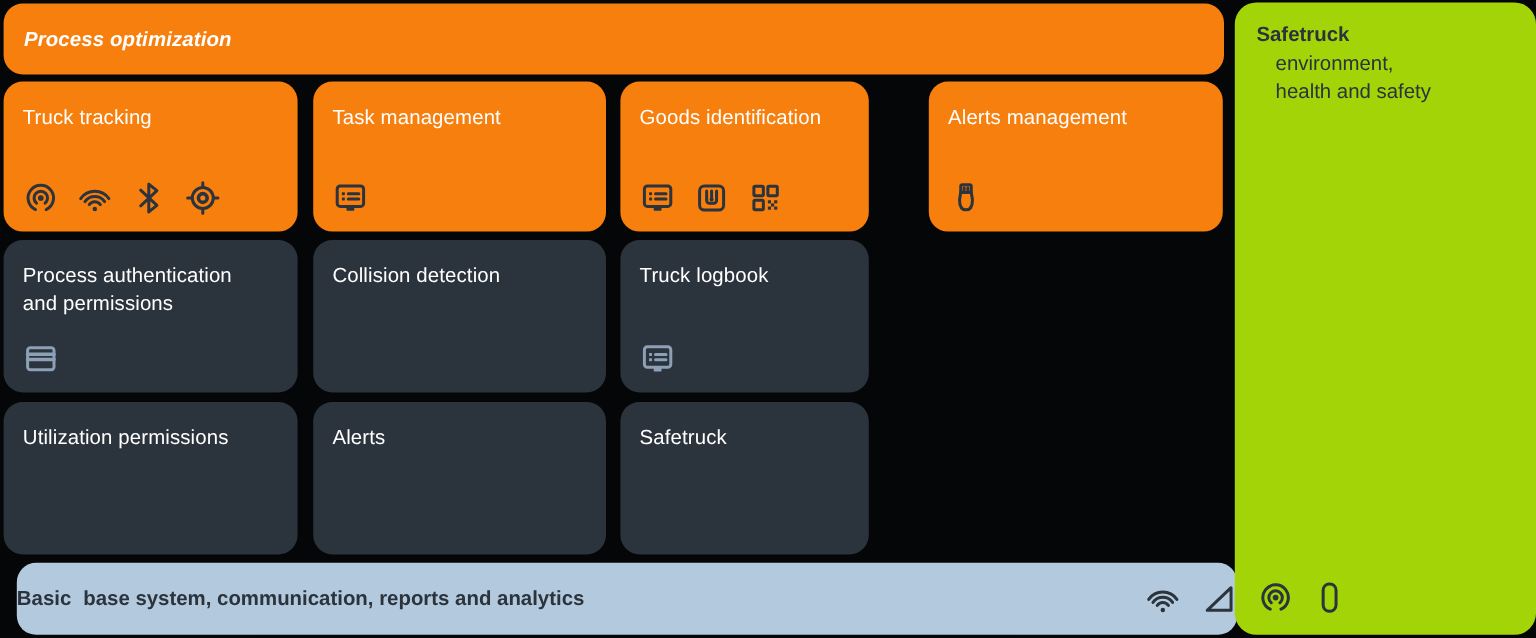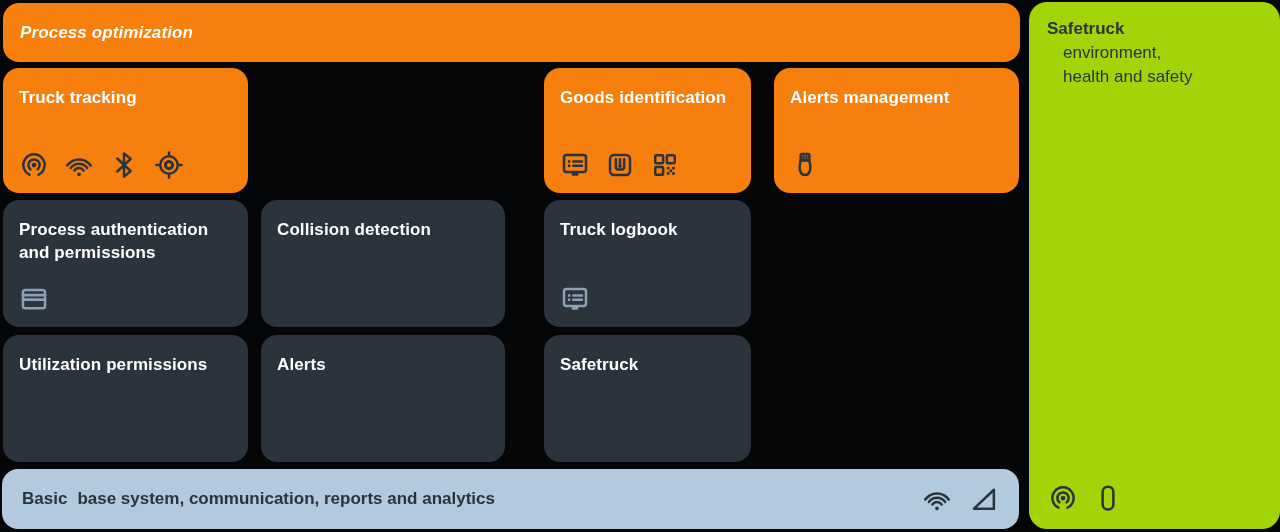--- a/index.html
+++ b/index.html
@@ -9,43 +9,43 @@
     font-family:"Liberation Sans","DejaVu Sans",sans-serif;
     -webkit-font-smoothing:antialiased;
   }
   .tile{
     position:absolute;border-radius:16px;box-sizing:border-box;
     padding:19px 16px;
   }
   .tile.orange{background:var(--orange,#F77F0D);color:#fff;}
   .tile.dark{background:var(--dark,#2B333D);color:#fff;}
   .tile-title{
-    font-size:17px;font-weight:700;line-height:1.35;max-width:196px;
+    font-size:17px;font-weight:400;line-height:1.35;max-width:196px;
     letter-spacing:.1px;
   }
   .tile-icons{position:absolute;left:16px;bottom:13px;display:flex;gap:15px;}
   .icon{width:30px;height:30px;display:block;flex:0 0 auto;}
   .ink{color:var(--ink,#2B333D);}
   .lighticon{color:var(--light-icon,#8DA0B6);}
 
   
   .c1{left:3px;width:245px}.c2{left:261px;width:244px}
-  .c3{left:544px;width:207px}.c4{left:774px;width:245px}
+  .c3{left:517px;width:207px}.c4{left:774px;width:245px}
   .r1{top:68px;height:125px}.r2{top:200px;height:127px}.r3{top:335px;height:127px}
 
   .banner{
     position:absolute;left:3px;top:3px;width:1017px;height:59px;
     background:var(--orange,#F77F0D);border-radius:16px;color:#fff;
     display:flex;align-items:center;padding:0 17px;box-sizing:border-box;
     font-size:17px;font-weight:600;letter-spacing:.1px;font-style:italic;
   }
   .basic-bar{
-    position:absolute;left:2px;top:469px;width:1017px;height:60px;
+    position:absolute;left:14px;top:469px;width:1017px;height:60px;
     background:var(--blue,#B3C9DD);border-radius:16px;color:var(--ink,#2B333D);
-    display:flex;align-items:center;padding:0 20px;box-sizing:border-box;
+    display:flex;align-items:center;padding:0 0;box-sizing:border-box;
   }
   .basic-title{font-size:17px;font-weight:700;margin-right:10px;}
   .basic-sub{font-size:17px;font-weight:700;}
   .basic-icons{margin-left:auto;display:flex;gap:17px;align-items:center;}
 
   .side-panel{
     position:absolute;left:1029px;top:2px;width:251px;height:527px;
     background:var(--green,#A3D407);border-radius:18px;box-sizing:border-box;
     padding:15px 18px;color:var(--ink,#2B333D);
   }
@@ -138,20 +138,28 @@
         </svg>
       <svg class="icon" viewBox="0 0 24 24">
           <use href="#i-bluetooth"></use>
         </svg>
       <svg class="icon" viewBox="0 0 24 24">
           <use href="#i-gps"></use>
         </svg>
     </div>
   </div>
 
+  <div class="tile orange r1 c2">
+    <div class="tile-title">Task management</div>
+    <div class="tile-icons ink">
+      <svg class="icon" viewBox="0 0 24 24">
+          <use href="#i-terminal-list"></use>
+        </svg>
+    </div>
+  </div>
 
   <div class="tile orange r1 c3">
     <div class="tile-title">Goods identification</div>
     <div class="tile-icons ink">
       <svg class="icon" viewBox="0 0 24 24">
           <use href="#i-terminal-list"></use>
         </svg>
       <svg class="icon" viewBox="0 0 24 24">
           <use href="#i-rfid"></use>
         </svg>

